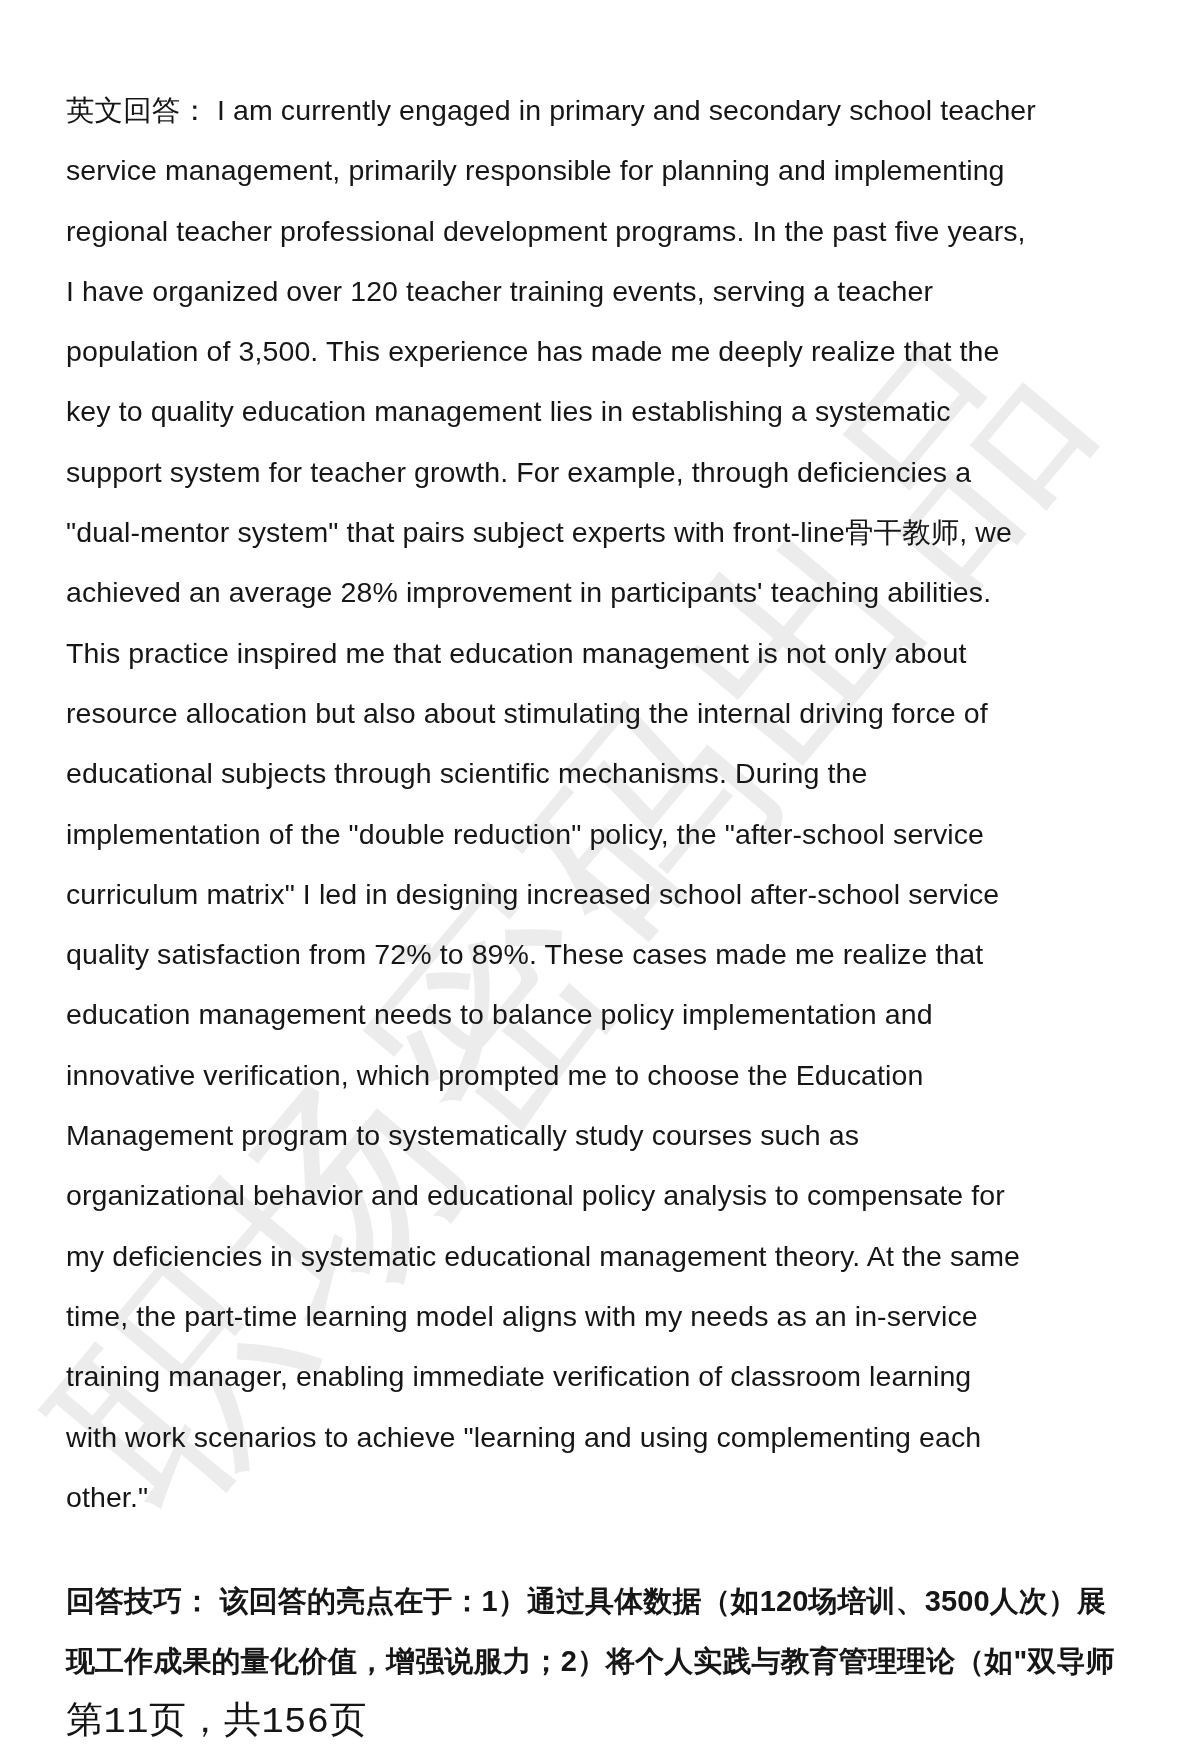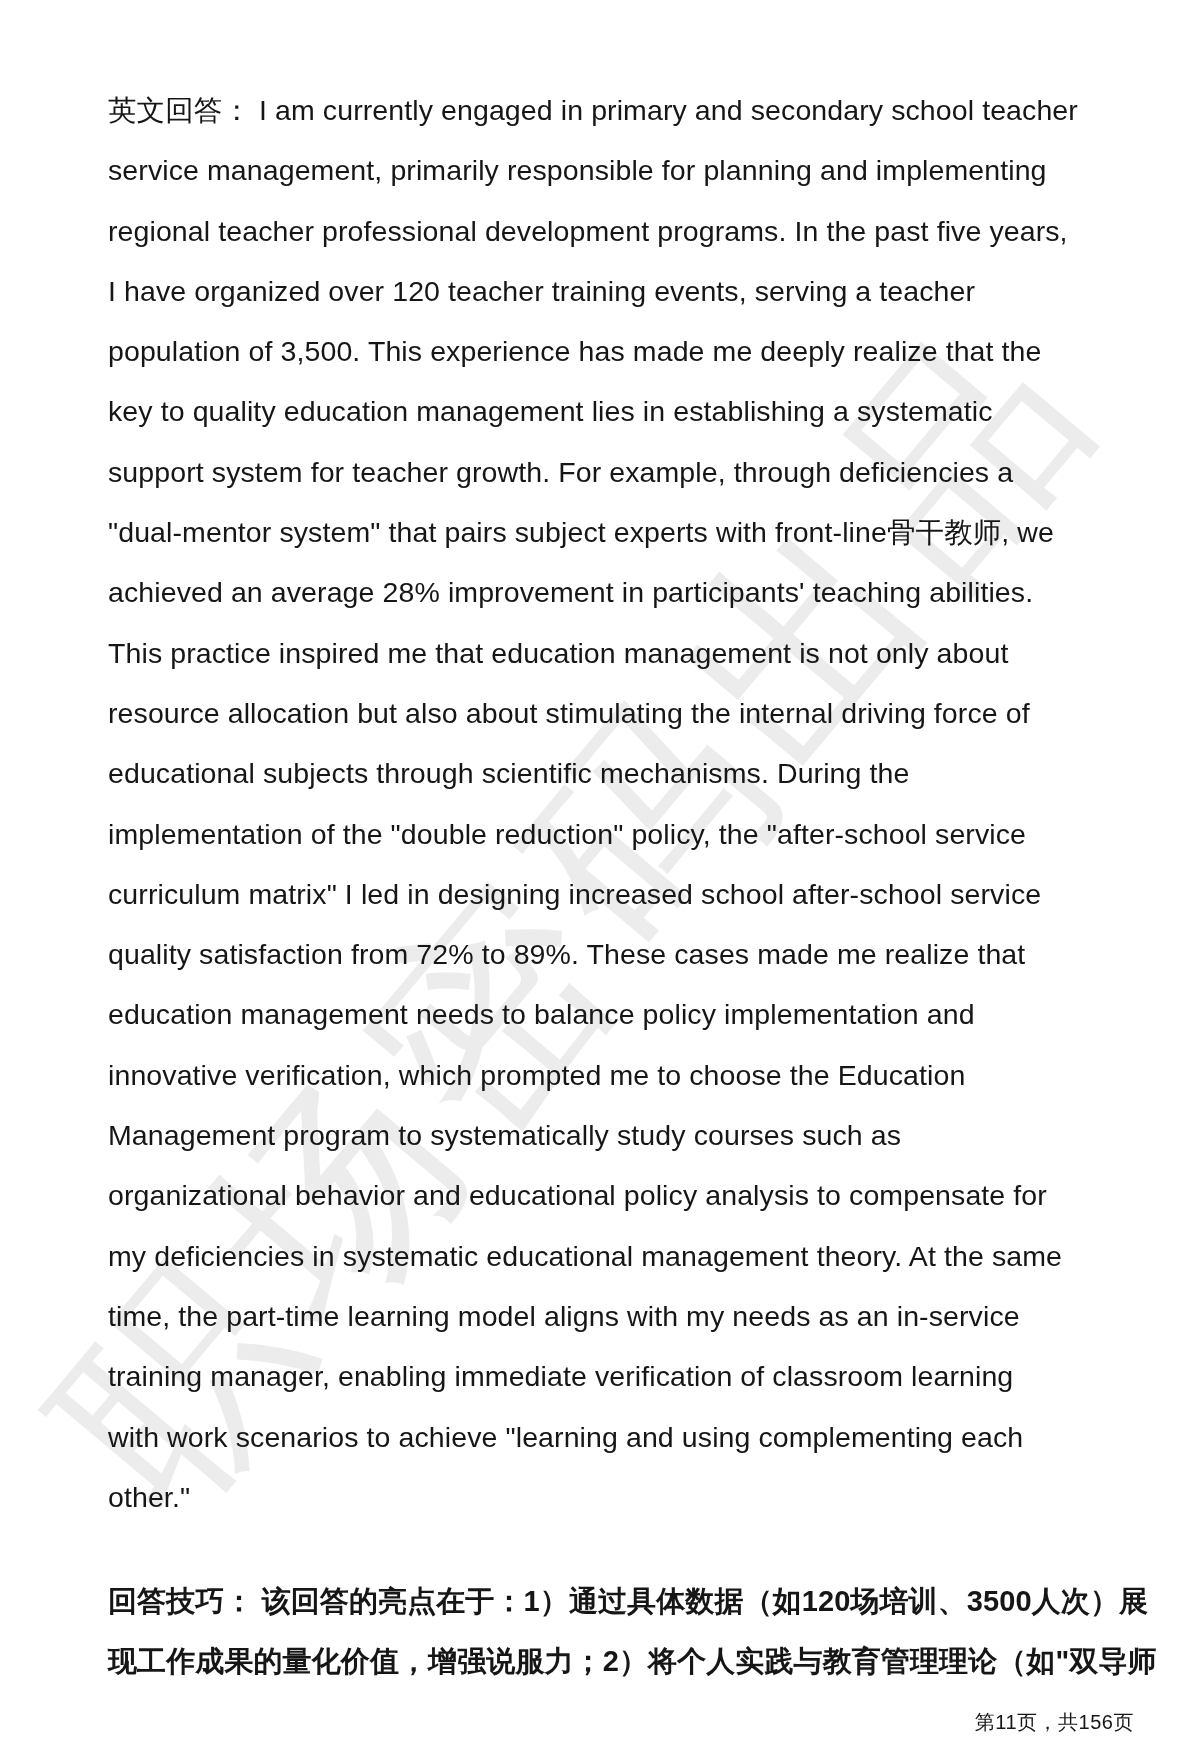--- a/index.html
+++ b/index.html
@@ -22,38 +22,38 @@
     white-space: nowrap;
     z-index: 0;
     font-family: "DejaVu Sans", sans-serif;
     user-select: none;
     pointer-events: none;
   }
   .content {
     position: relative;
     z-index: 1;
     padding: 80px 66px 0 66px;
-    margin-left: 42px;
   }
   .para .line {
     font-size: 28.5px;
     line-height: 60.3px;
     white-space: nowrap;
     letter-spacing: 0.1px;
   }
   .para.zh { margin-top: 44px; font-weight: bold; }
   .para.zh .line {
     font-size: 29px;
     line-height: 60.3px;
   }
   .footer {
-    font-size: 20px;
+    font-size: 37px;
     line-height: 60px;
-    text-align: right;
+    text-align: left;
     letter-spacing: 0.5px;
+    font-family: Liberation Mono, monospace;
   }
 </style>
 </head>
 <body>
 
 <div class="watermark">职场密码出品</div>
 
 <div class="content">
 
   <div class="para en">

